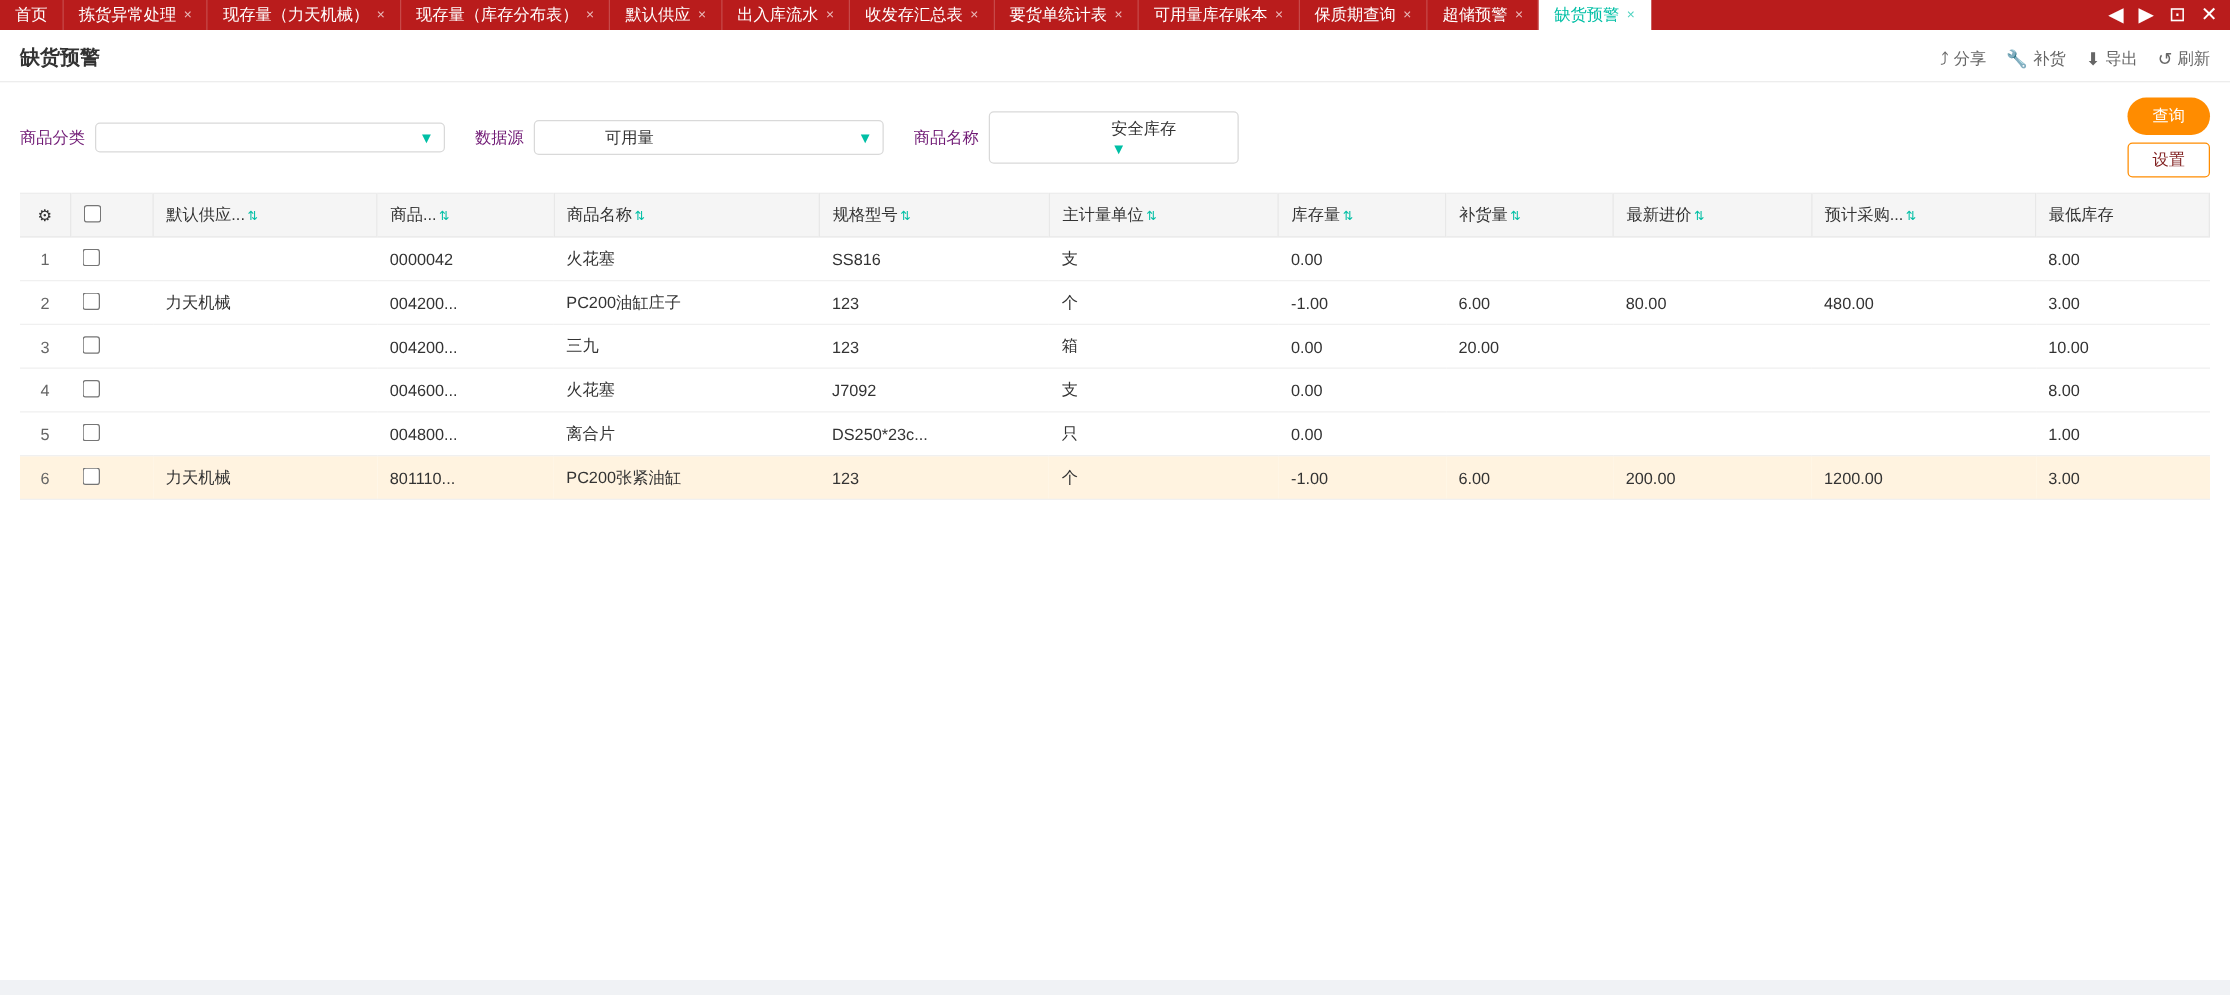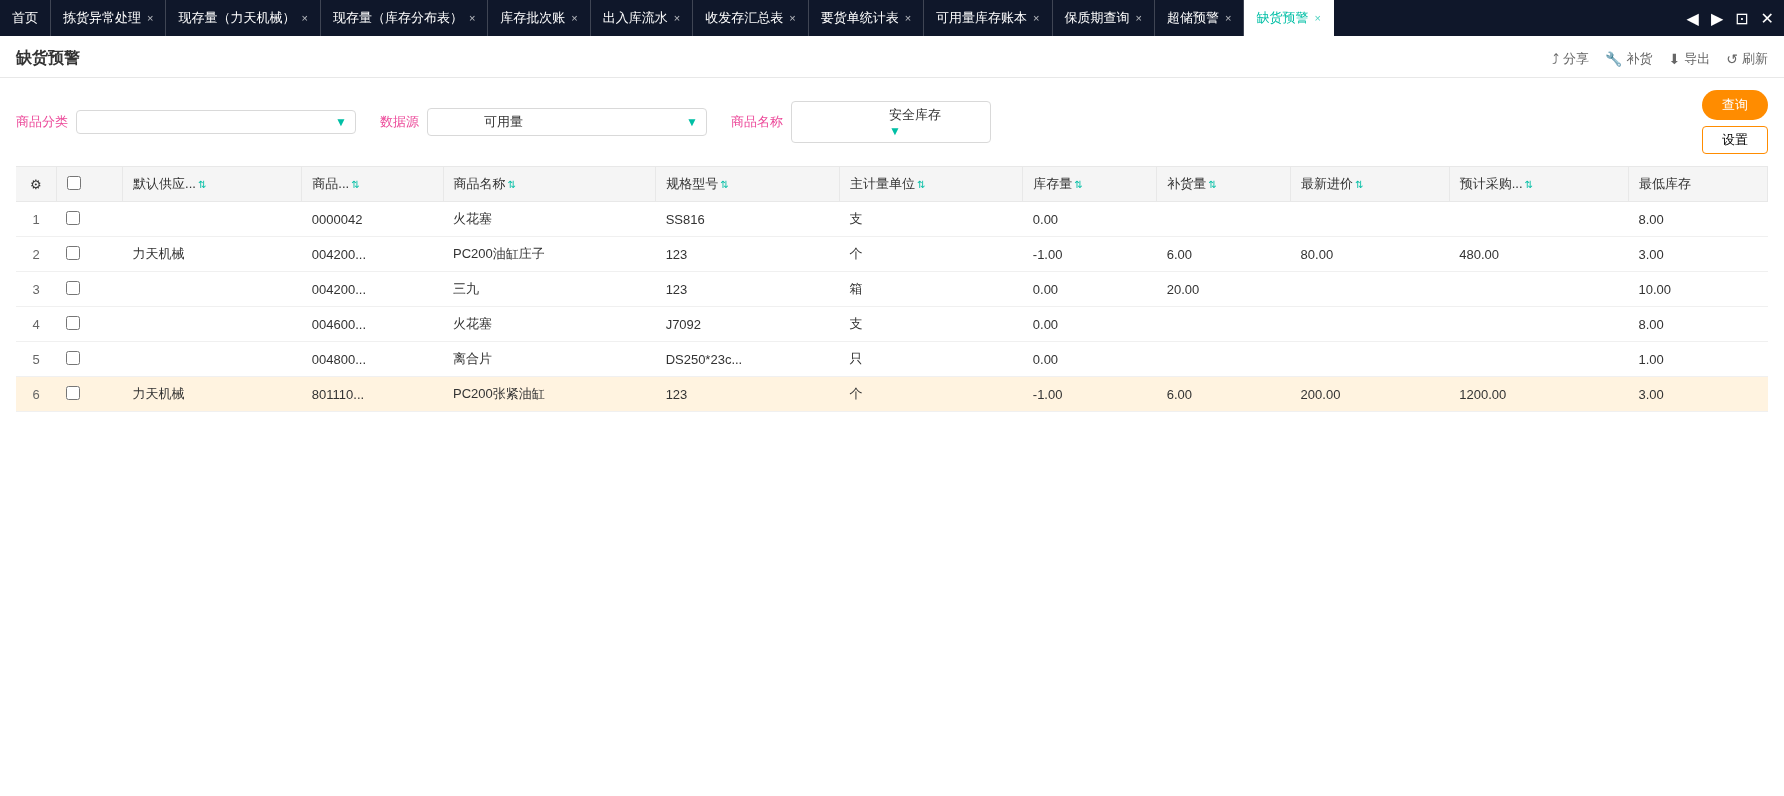--- a/index.html
+++ b/index.html
@@ -2,22 +2,22 @@
 <html><head>
   <meta charset="utf-8">
   <style>
     * { box-sizing: border-box; margin: 0; padding: 0; font-family: 'Microsoft YaHei', Arial, sans-serif; font-size: 13px; }
     body { background: #f0f2f5; overflow: hidden; }
 
     
     .top-nav {
       display: flex;
       align-items: center;
-      background: #0f172a;
-      height: 36px;
+      background: #b91c1c;
+      height: 24px;
       overflow: hidden;
       position: relative;
     }
     .nav-tab {
       display: flex;
       align-items: center;
       padding: 0 12px;
       height: 36px;
       color: #fff;
       white-space: nowrap;
@@ -93,21 +93,21 @@
       padding: 12px 16px;
       gap: 24px;
       background: #fff;
     }
     .filter-item {
       display: flex;
       align-items: center;
       gap: 8px;
     }
     .filter-label {
-      color: #ec4899;
+      color: #701a75;
       white-space: nowrap;
       font-size: 13px;
     }
     .filter-select {
       display: flex;
       align-items: center;
       border: 1px solid #d9d9d9;
       border-radius: 4px;
       padding: 4px 8px;
       min-width: 200px;
@@ -123,21 +123,21 @@
       color: #fff;
       border: none;
       border-radius: 15px;
       padding: 6px 20px;
       cursor: pointer;
       font-size: 13px;
       margin-left: auto;
     }
     .settings-btn {
       background: #fff;
-      color: #000000;
+      color: #7f1d1d;
       border: 1px solid #ff8c00;
       border-radius: 4px;
       padding: 4px 16px;
       cursor: pointer;
       font-size: 13px;
     }
     .filter-actions {
       display: flex;
       flex-direction: column;
       gap: 6px;
@@ -199,21 +199,21 @@
   </div>
   <div class="nav-tab">
     <span>现存量（力天机械）</span>
     <span class="close-icon">×</span>
   </div>
   <div class="nav-tab">
     <span>现存量（库存分布表）</span>
     <span class="close-icon">×</span>
   </div>
   <div class="nav-tab">
-    <span>库存批次账</span>
+    <span>默认供应</span>
     <span class="close-icon">×</span>
   </div>
   <div class="nav-tab">
     <span>出入库流水</span>
     <span class="close-icon">×</span>
   </div>
   <div class="nav-tab">
     <span>收发存汇总表</span>
     <span class="close-icon">×</span>
   </div>

